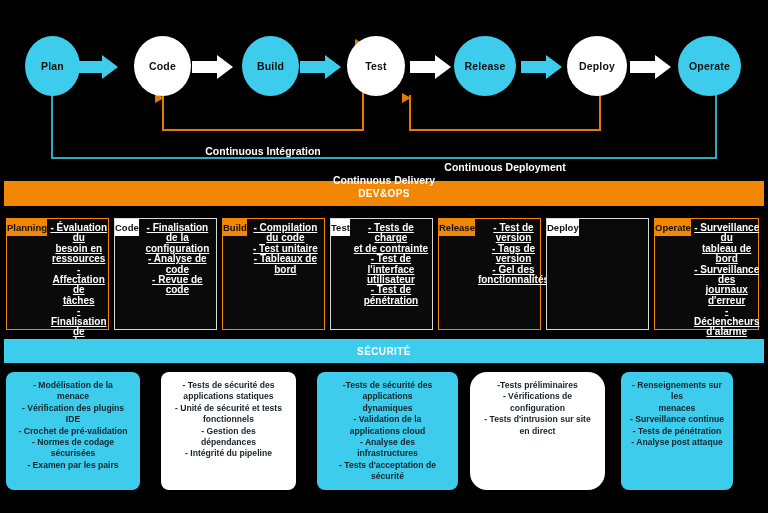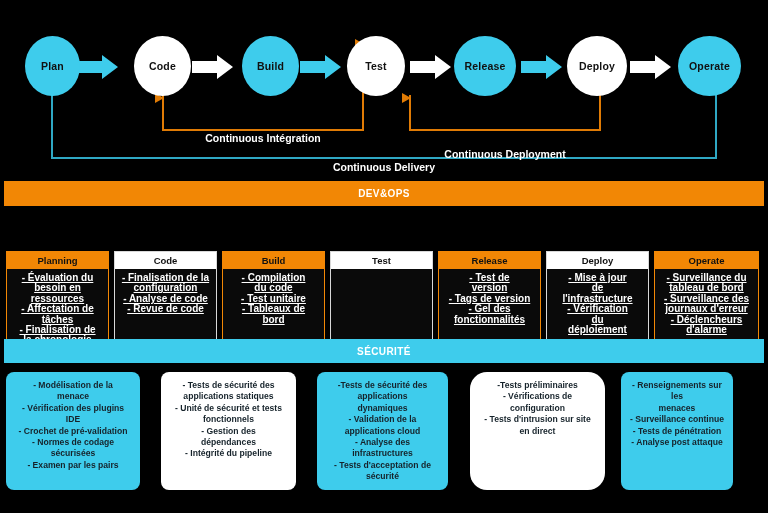--- a/index.html
+++ b/index.html
@@ -27,39 +27,39 @@
   .node.white { background: #FFFFFF; color: #111111; }
 
   .flowlabel {
     position: absolute;
     color: #FFFFFF;
     font-size: 10.5px;
     font-weight: 700;
     text-align: center;
     z-index: 5;
     white-space: nowrap;
+    margin-top: 13px;
   }
 
   
   .banner {
     position: absolute;
     display: flex; align-items: center; justify-content: center;
     color: #FFFFFF; font-weight: 700; font-size: 10px;
     letter-spacing: .4px;
   }
   #devops-banner { left: 4px; top: 181px; width: 760px; height: 25px; background: #F28705; }
   #secu-banner   { left: 4px; top: 339px; width: 760px; height: 24px; background: #3ECCEC; }
 
   
   #devops-row { position: absolute; left: 0; top: 218px; width: 768px; height: 112px; }
   .dcard {
     position: absolute; top: 0; height: 112px;
-    display: flex; flex-direction: column;
+    display: flex; flex-direction: row;
     background: #0A0A0A;
-    margin-top: 33px;
   }
   .dcard.orange { border: 1px solid #F28705; }
   .dcard.white  { border: 1px solid #D8D8D8; }
   .dcard-head {
     height: 17px; flex: 0 0 17px;
     display: flex; align-items: center; justify-content: center;
     font-size: 9.5px; font-weight: 700; color: #111111;
   }
   .dcard.orange .dcard-head { background: #F28705; }
   .dcard.white  .dcard-head { background: #FFFFFF; }
@@ -212,43 +212,43 @@
         <span class="li">- Compilation</span>
         <span class="li">du code</span>
         <span class="li">- Test unitaire</span>
         <span class="li">- Tableaux de</span>
         <span class="li">bord</span>
       </div>
     </div>
 
     <div class="dcard white" style="left:330px; width:103px;">
       <div class="dcard-head">Test</div>
+      <div class="dcard-body">
+        <span class="li">- Tests de charge</span>
+        <span class="li">et de contrainte</span>
+        <span class="li">- Test de l'interface</span>
+        <span class="li">utilisateur</span>
+        <span class="li">- Test de</span>
+        <span class="li">pénétration</span>
+      </div>
     </div>
 
     <div class="dcard orange" style="left:438px; width:103px;">
       <div class="dcard-head">Release</div>
       <div class="dcard-body">
         <span class="li">- Test de</span>
         <span class="li">version</span>
         <span class="li">- Tags de version</span>
         <span class="li">- Gel des</span>
         <span class="li">fonctionnalités</span>
       </div>
     </div>
 
     <div class="dcard white" style="left:546px; width:103px;">
       <div class="dcard-head">Deploy</div>
-      <div class="dcard-body">
-        <span class="li">- Mise à jour</span>
-        <span class="li">de</span>
-        <span class="li">l'infrastructure</span>
-        <span class="li">- Vérification</span>
-        <span class="li">du</span>
-        <span class="li">déploiement</span>
-      </div>
     </div>
 
     <div class="dcard orange" style="left:654px; width:105px;">
       <div class="dcard-head">Operate</div>
       <div class="dcard-body">
         <span class="li">- Surveillance du</span>
         <span class="li">tableau de bord</span>
         <span class="li">- Surveillance des</span>
         <span class="li">journaux d'erreur</span>
         <span class="li">- Déclencheurs</span>
@@ -276,21 +276,21 @@
       <span class="li">- Modélisation de la</span>
       <span class="li">menace</span>
       <span class="li">- Vérification des plugins</span>
       <span class="li">IDE</span>
       <span class="li">- Crochet de pré-validation</span>
       <span class="li">- Normes de codage</span>
       <span class="li">sécurisées</span>
       <span class="li">- Examen par les pairs</span>
     </div>
 
-    <div class="scard cyan" style="left:317px; width:131px;">
+    <div class="scard cyan" style="left:317px; width:141px;">
       <span class="li">-Tests de sécurité des</span>
       <span class="li">applications</span>
       <span class="li">dynamiques</span>
       <span class="li">- Validation de la</span>
       <span class="li">applications cloud</span>
       <span class="li">- Analyse des</span>
       <span class="li">infrastructures</span>
       <span class="li">- Tests d'acceptation de</span>
       <span class="li">sécurité</span>
     </div>

